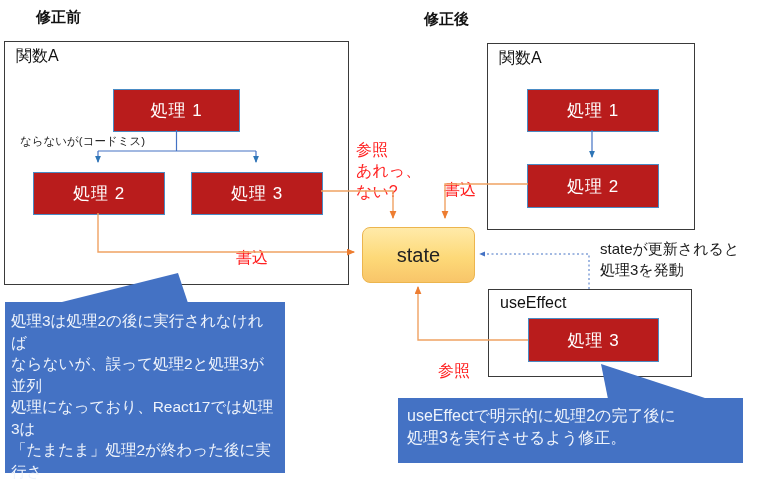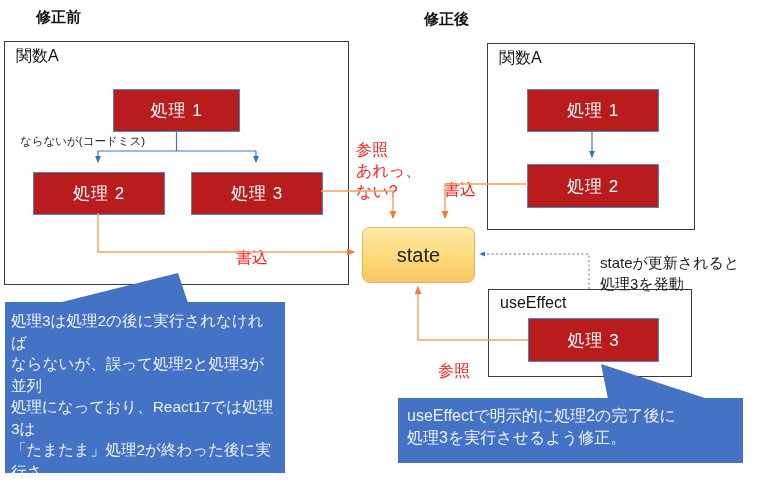--- a/index.html
+++ b/index.html
@@ -65,21 +65,21 @@
   <div class="proc" style="left:528px;top:318px;width:129px;height:42px;">処理 3</div>
 
   <div class="statebox">state</div>
 
   <div class="rednote preline" style="left:356px;top:120px;">参照
 あれっ、
 ない?</div>
   <div class="rednote" style="left:236px;top:228px;">書込</div>
   <div class="rednote" style="left:444px;top:160px;">書込</div>
   <div class="rednote" style="left:438px;top:341px;">参照</div>
-  <div class="blacknote preline" style="left:600px;top:252px;">stateが更新されると
+  <div class="blacknote preline" style="left:600px;top:238px;">stateが更新されると
 処理3を発動</div>
 
   <svg class="overlay" width="768" height="483" viewBox="0 0 768 483">
     <defs>
       <marker id="mB" markerWidth="7" markerHeight="6" refX="5.2" refY="2.5" orient="auto">
         <path d="M0,0 L6,2.5 L0,5 Z" fill="#2e75b6"></path>
       </marker>
       <marker id="mBd" markerWidth="7" markerHeight="6" refX="5.2" refY="2.5" orient="auto">
         <path d="M0,0 L6,2.5 L0,5 Z" fill="#4472c4"></path>
       </marker>

